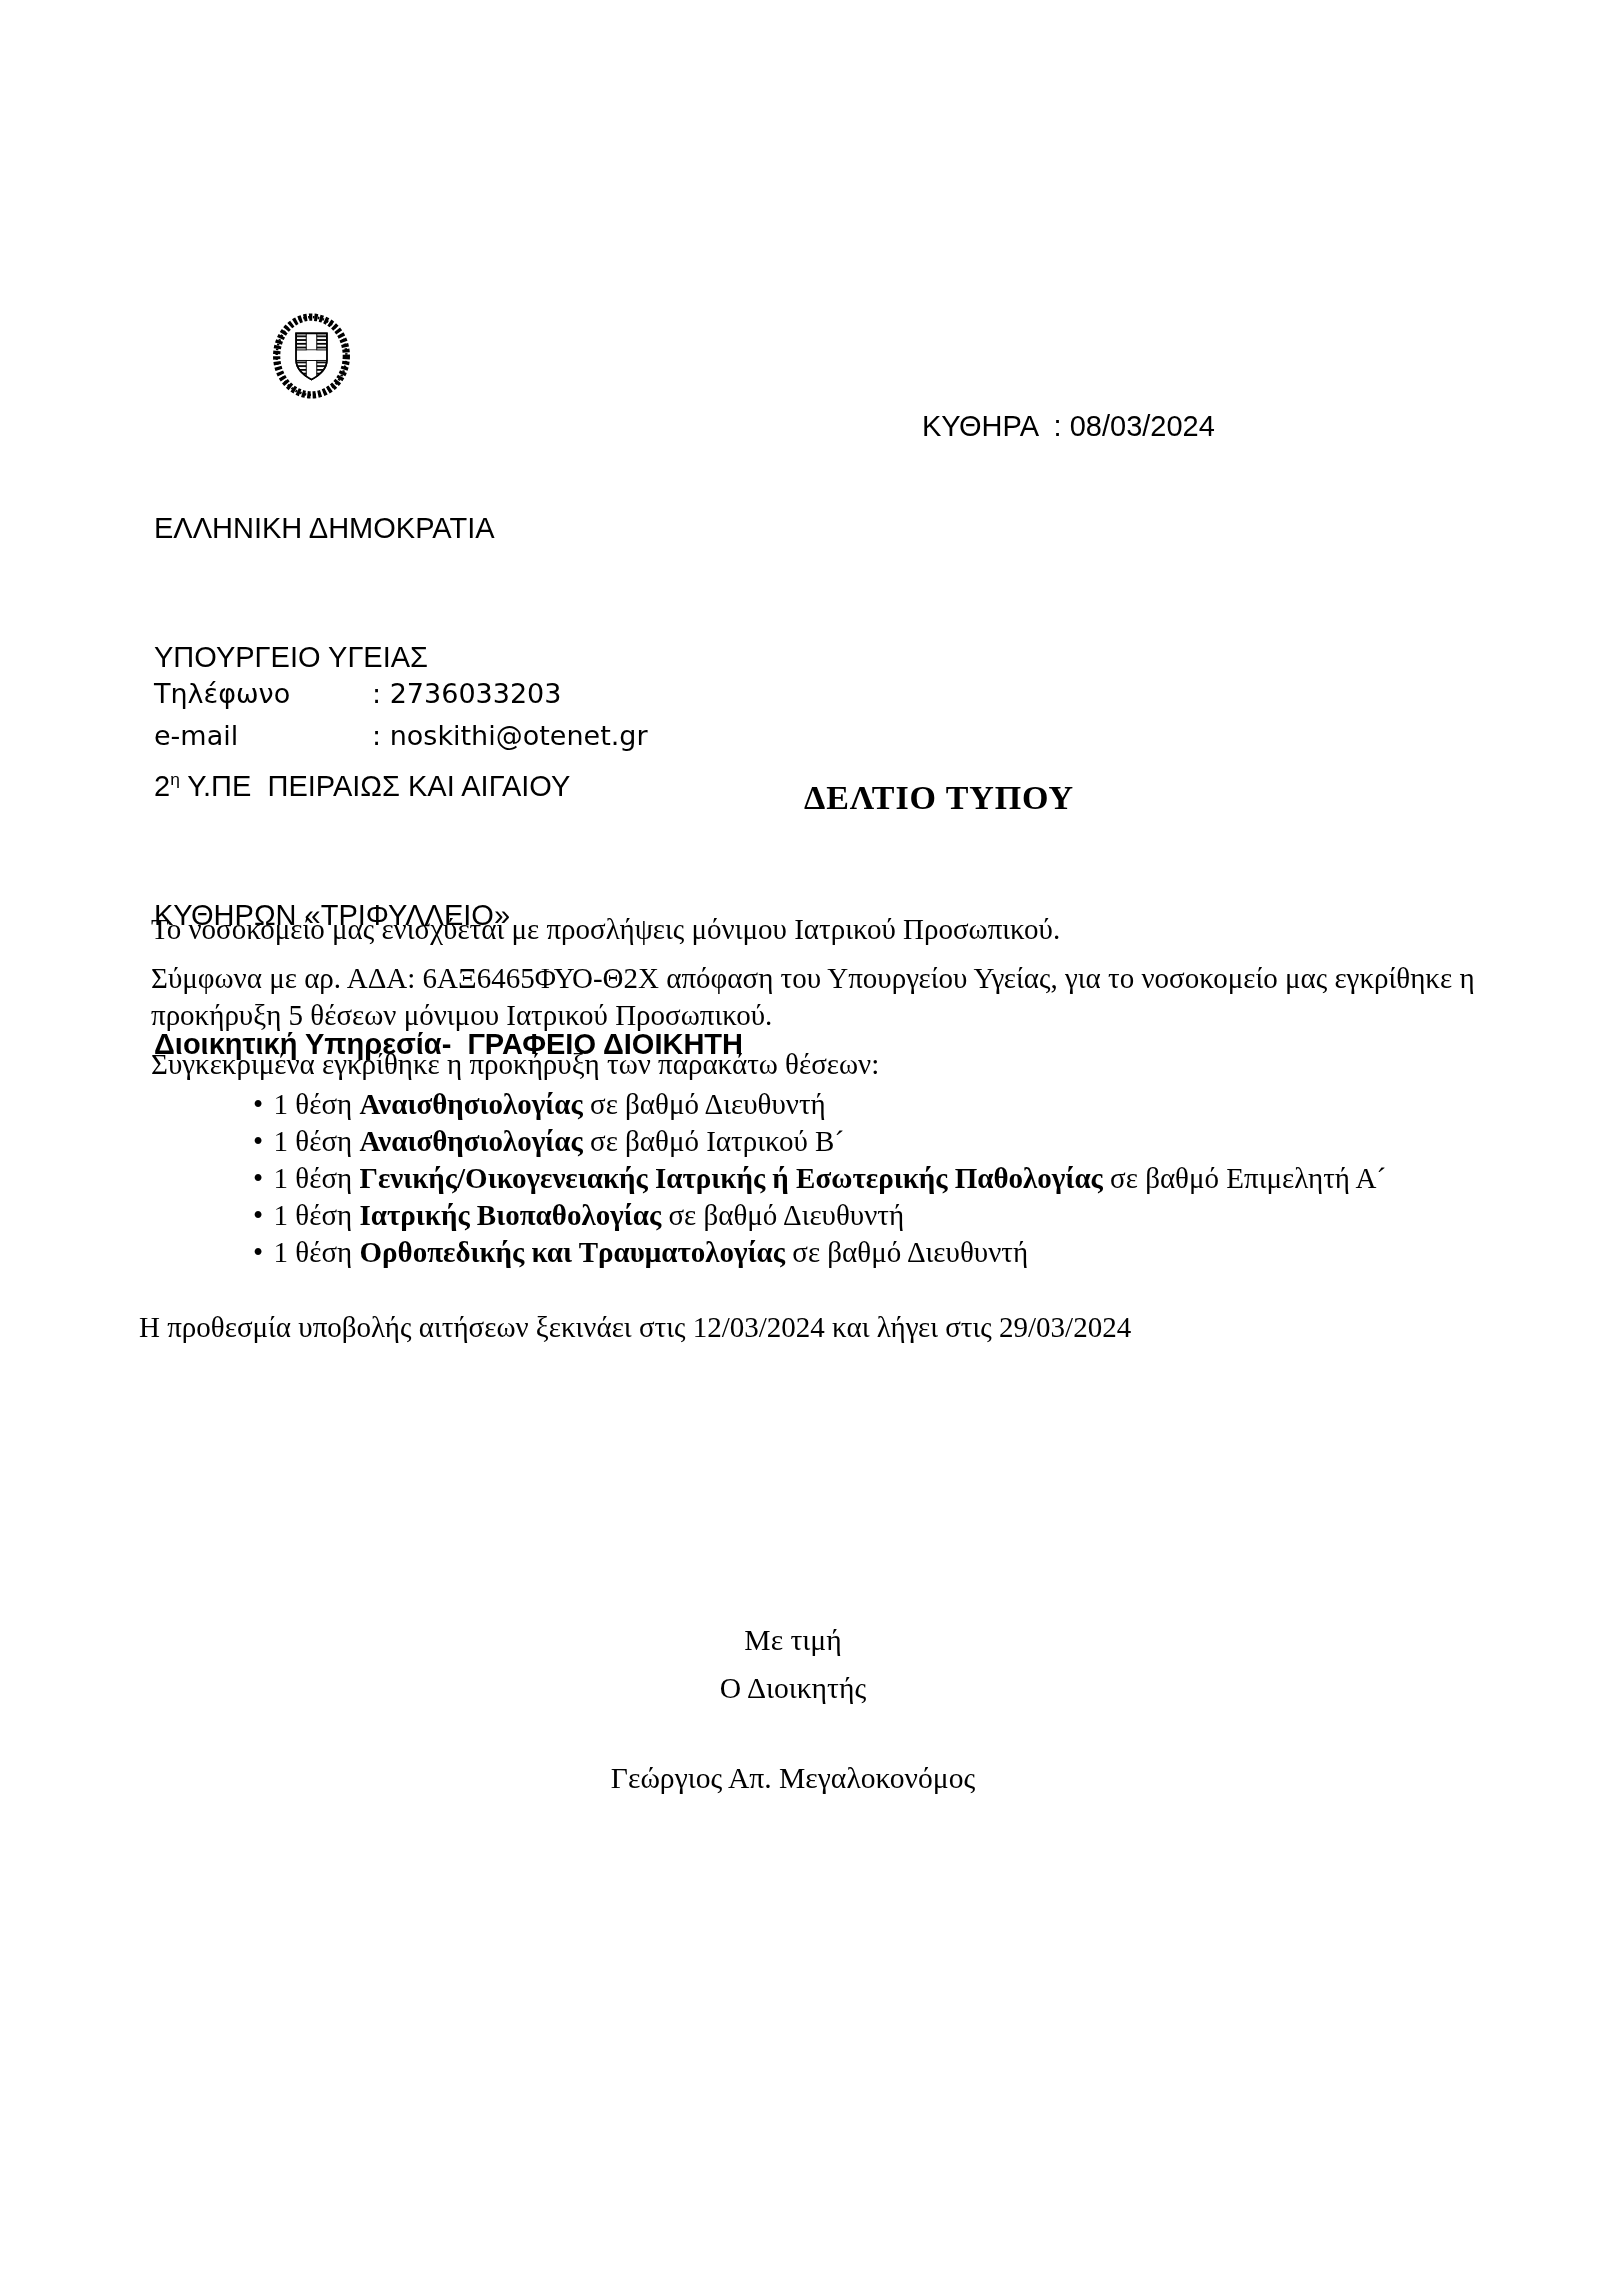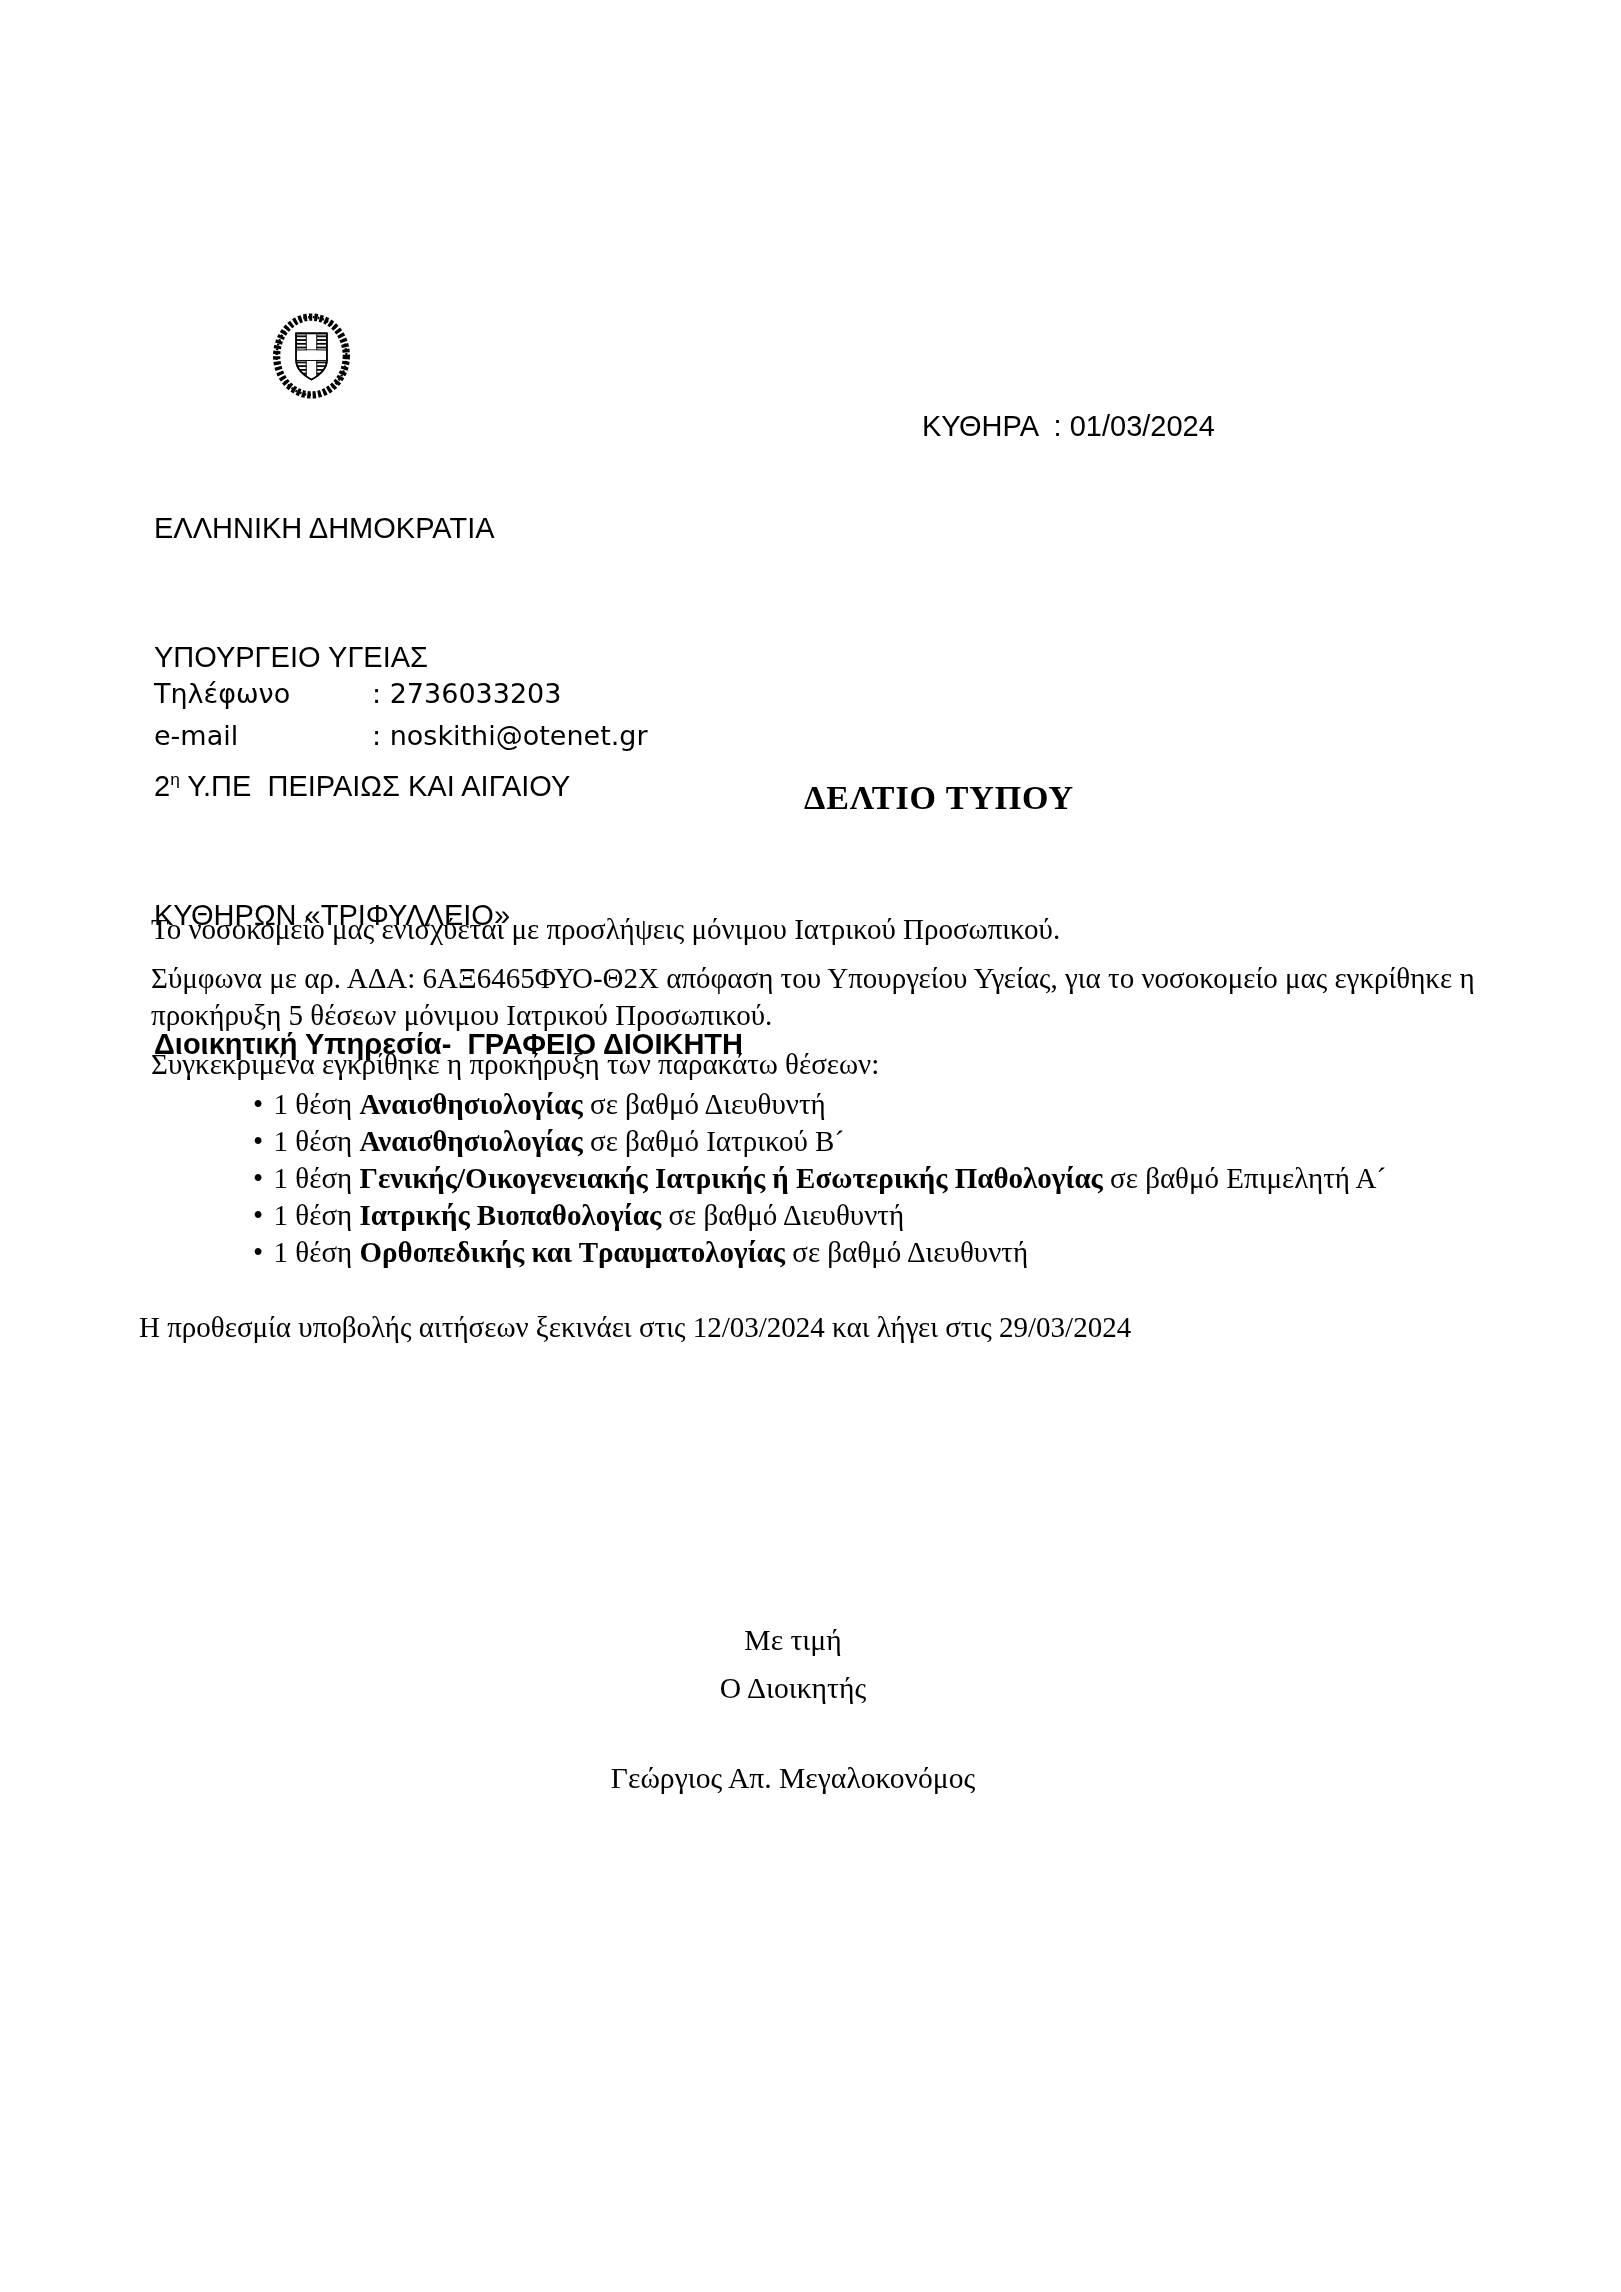--- a/index.html
+++ b/index.html
@@ -116,21 +116,21 @@
   </div>
 
   <div class="org-block">
     <div class="org-line">ΕΛΛΗΝΙΚΗ ΔΗΜΟΚΡΑΤΙΑ</div>
     <div class="org-line">ΥΠΟΥΡΓΕΙΟ ΥΓΕΙΑΣ</div>
     <div class="org-line"><span>2</span><sup>η</sup><span> Υ.ΠΕ  ΠΕΙΡΑΙΩΣ ΚΑΙ ΑΙΓΑΙΟΥ</span></div>
     <div class="org-line">ΚΥΘΗΡΩΝ «ΤΡΙΦΥΛΛΕΙΟ»</div>
     <div class="org-line bold">Διοικητική Υπηρεσία-  ΓΡΑΦΕΙΟ ΔΙΟΙΚΗΤΗ</div>
   </div>
 
-  <div class="date-line"><span>ΚΥΘΗΡΑ</span><span>  : </span><span>01/03/2024</span></div>
+  <div class="date-line"><span>ΚΥΘΗΡΑ</span><span>  : </span><span>08/03/2024</span></div>
 
   <div class="contact-block">
     <div class="contact-row"><span class="contact-label">Τηλέφωνο</span><span>: </span><span>2736033203</span></div>
     <div class="contact-row"><span class="contact-label">e-mail</span><span>: </span><span>noskithi@otenet.gr</span></div>
   </div>
 
   <div class="press-title">ΔΕΛΤΙΟ ΤΥΠΟΥ</div>
 
   <div class="body-block">
     <p>Το νοσοκομείο μας ενισχύεται με προσλήψεις μόνιμου Ιατρικού Προσωπικού.</p>

